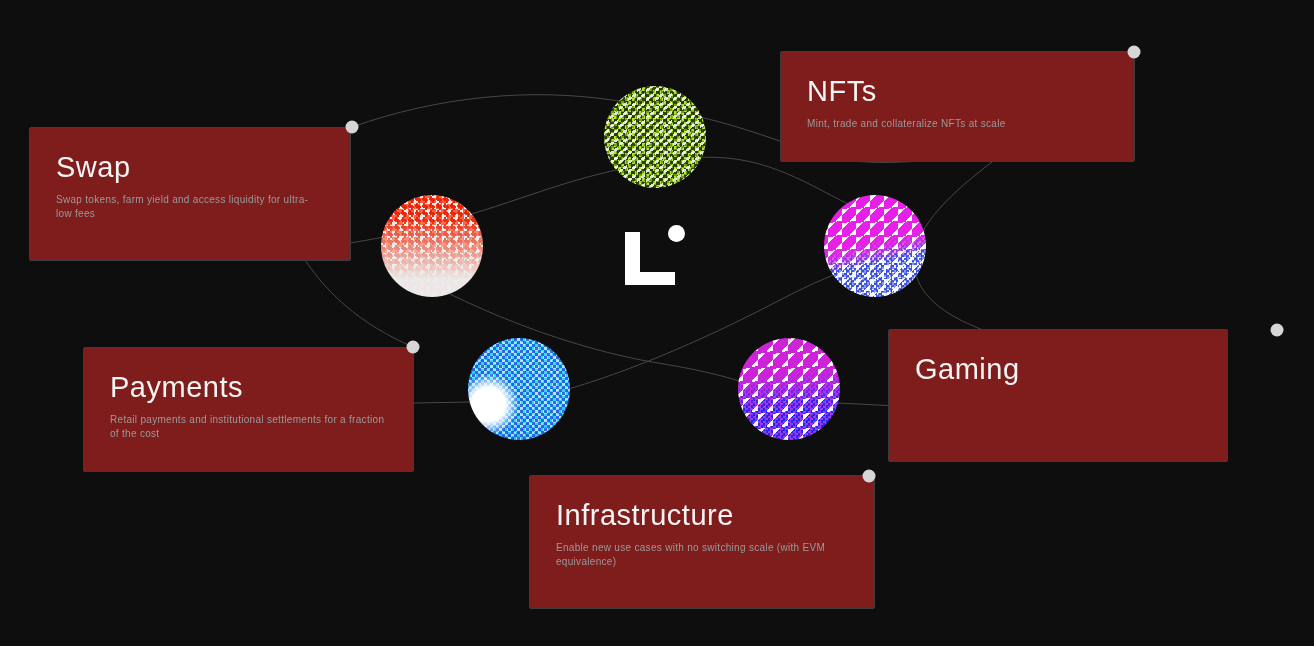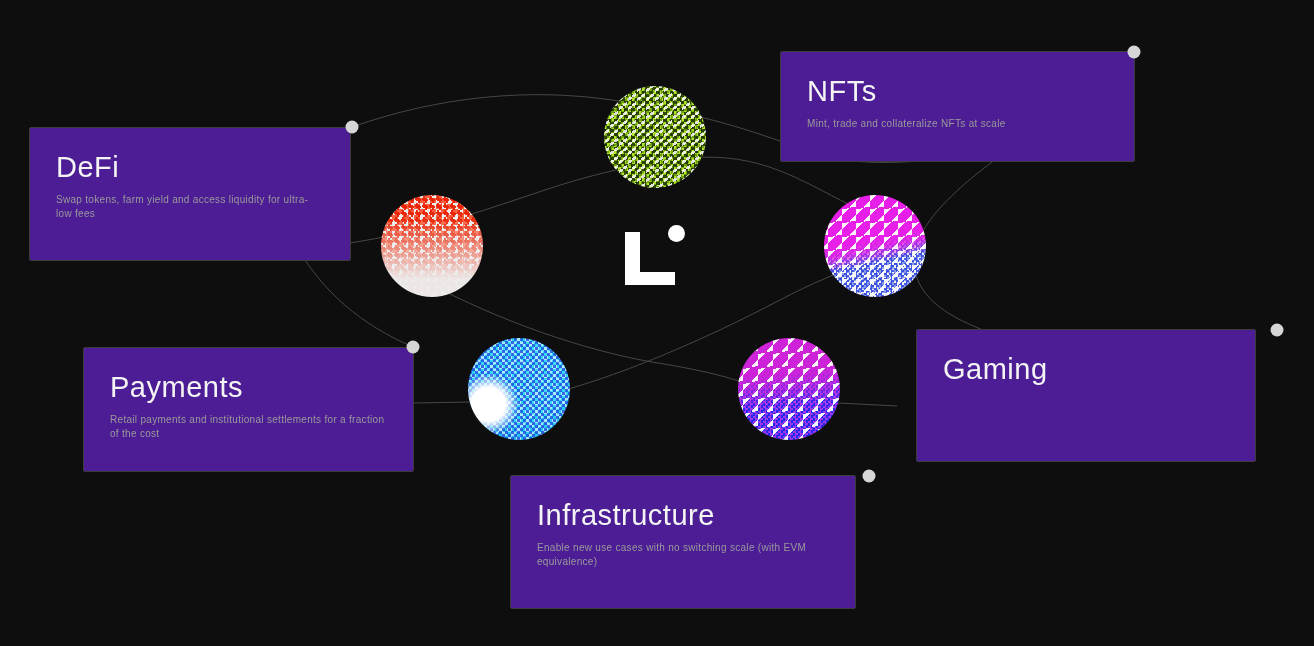--- a/index.html
+++ b/index.html
@@ -57,31 +57,31 @@
       repeating-conic-gradient(from 45deg, rgba(255,255,255,.95) 0 9%, rgba(255,255,255,0) 9% 50%) 5px 7px/15px 15px,
       linear-gradient(174deg, rgba(208,34,216,.95) 34%, rgba(208,34,216,0) 62%),
       repeating-conic-gradient(rgba(255,70,240,.55) 0 25%, rgba(255,70,240,0) 25% 50%) 0 0/5px 5px,
       linear-gradient(to bottom, #8c2ae0 18%, #5327e8 48%, #2427ee 72%),
       #2427ee;
   }
 
   
   .card{
     position:absolute;z-index:4;
-    background:#4c1d95;
+    background:#7f1d1d;
     border:1px solid #3c3c3c;
     border-radius:2px;
     box-sizing:border-box;
     padding:24px 26px;
   }
   .card-defi{left:29px;top:127px;width:322px;height:134px;}
   .card-nfts{left:780px;top:51px;width:355px;height:111px;}
   .card-payments{left:83px;top:347px;width:331px;height:125px;}
-  .card-gaming{left:916px;top:329px;width:340px;height:133px;}
-  .card-infra{left:510px;top:475px;width:346px;height:134px;}
+  .card-gaming{left:888px;top:329px;width:340px;height:133px;}
+  .card-infra{left:529px;top:475px;width:346px;height:134px;}
   .card-title{
     color:#f4f4f4;font-size:29px;font-weight:300;
     letter-spacing:.5px;margin:0 0 9px 0;line-height:1.1;
   }
   .card-desc{
     color:#9a9a9a;font-size:10px;font-weight:300;
     letter-spacing:.3px;line-height:1.4;margin:0;
   }
   .card-defi .card-desc{max-width:272px;}
   .card-payments .card-desc{max-width:300px;}
@@ -133,21 +133,21 @@
     <div class="l-dot"></div>
   </div>
 
   <div class="sphere sphere-defi"></div>
   <div class="sphere sphere-nfts"></div>
   <div class="sphere sphere-gaming"></div>
   <div class="sphere sphere-payments"></div>
   <div class="sphere sphere-infra"></div>
 
   <div class="card card-defi">
-    <h2 class="card-title">DeFi</h2>
+    <h2 class="card-title">Swap</h2>
     <p class="card-desc">Swap tokens, farm yield and access liquidity for ultra-low fees</p>
   </div>
 
   <div class="card card-nfts">
     <h2 class="card-title">NFTs</h2>
     <p class="card-desc">Mint, trade and collateralize NFTs at scale</p>
   </div>
 
   <div class="card card-payments">
     <h2 class="card-title">Payments</h2>

